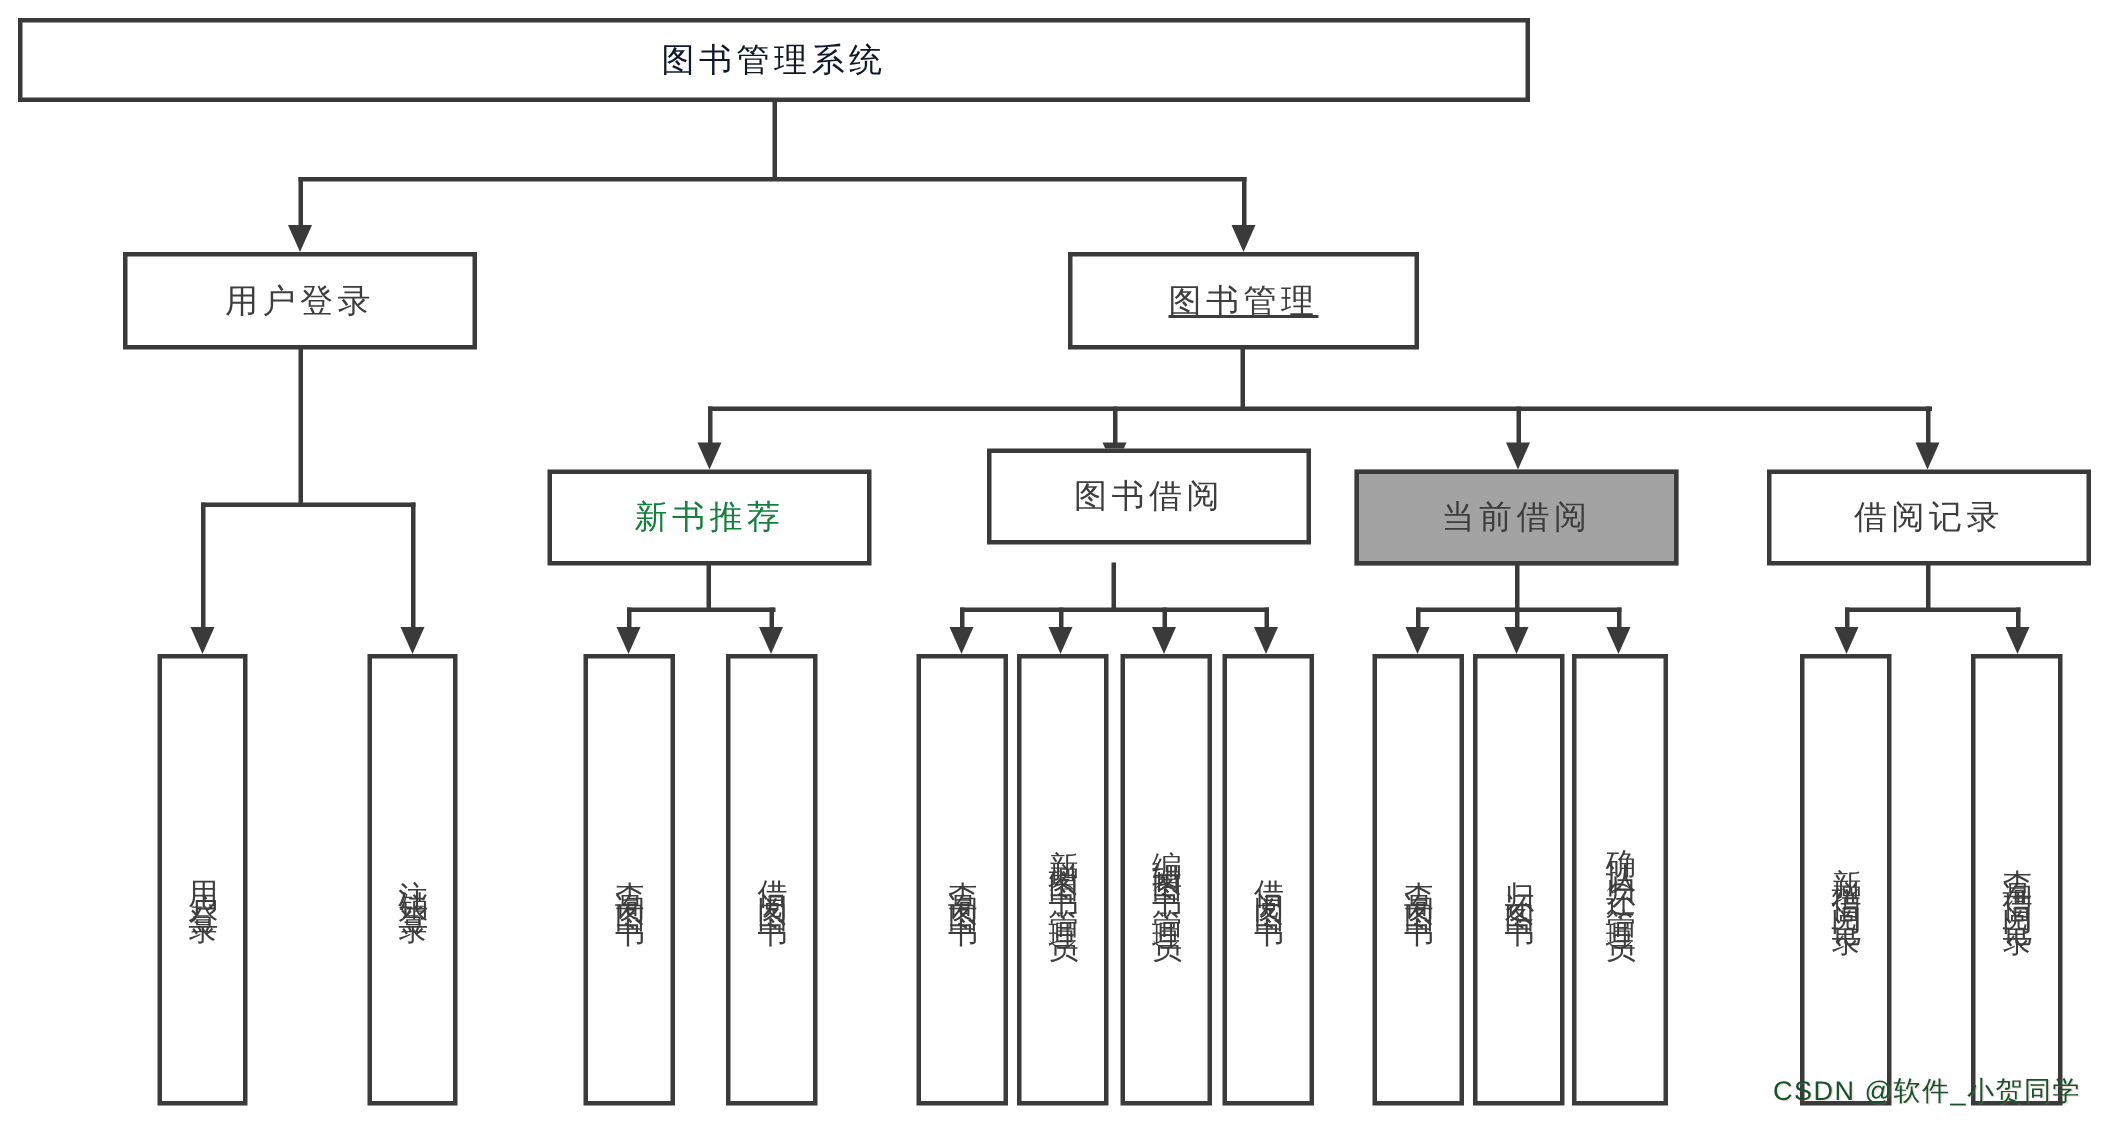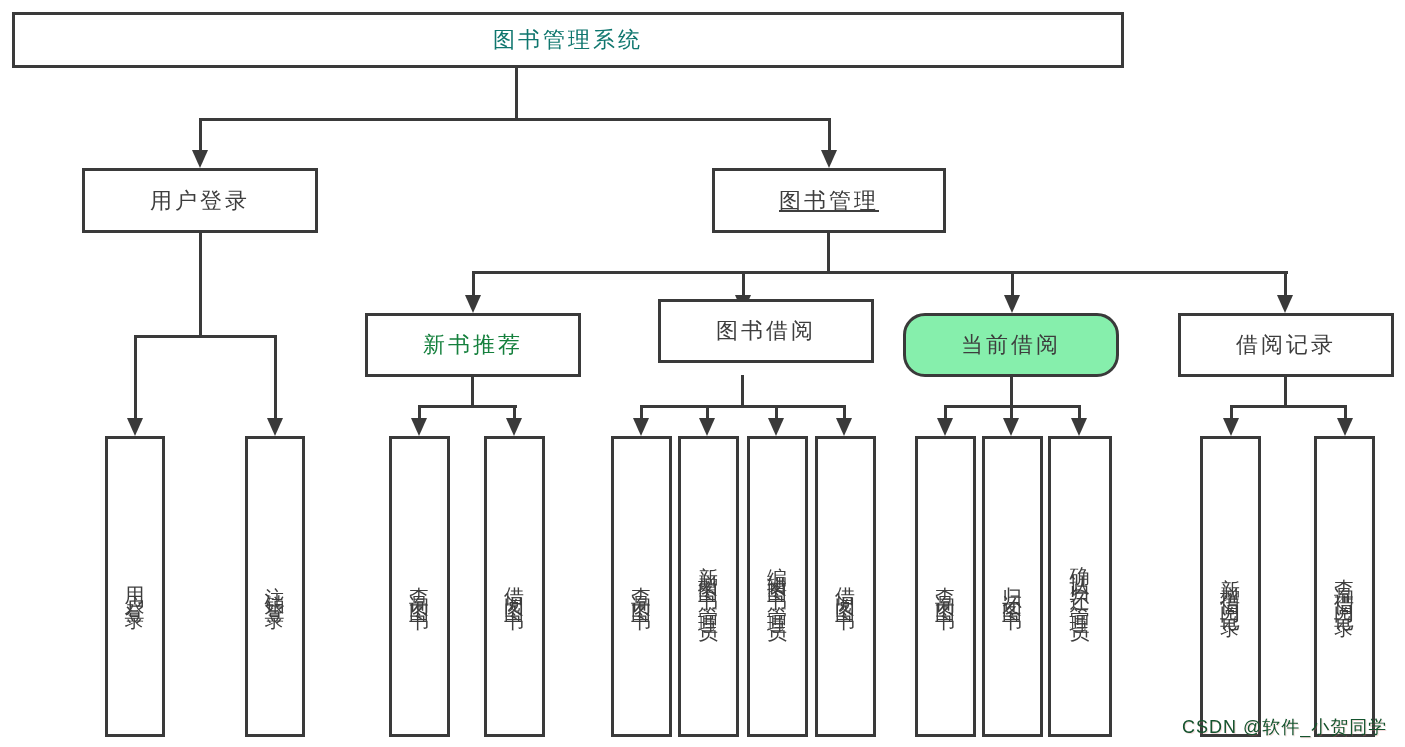--- a/index.html
+++ b/index.html
@@ -46,21 +46,21 @@
     text-shadow:1px 1px 0 rgba(210,120,120,0.25);
     z-index:10;
     white-space:nowrap;
   }
 </style>
 </head>
 <body>
 
 <div id="stage">
 
-  <div class="box hbox" style="left: 12px; top: 12px; width: 1112px; height: 56px; border-color: rgb(58, 58, 58); color: #0f766e; background: rgb(255, 255, 255);">
+  <div class="box hbox" style="left: 12px; top: 12px; width: 1008px; height: 56px; border-color: rgb(58, 58, 58); color: #0f172a; background: rgb(255, 255, 255);">
     <span>图书管理系统</span>
   </div>
 
   <div>
     <div class="vline" style="left: 515px; top: 67px; height: 51px; background: rgb(58, 58, 58);"></div>
     <div class="hline" style="left: 199px; top: 118px; width: 632px; background: rgb(58, 58, 58);"></div>
     <div class="vline" style="left: 199px; top: 118px; height: 34px; background: rgb(58, 58, 58);"></div>
     <div class="arrowhead" style="left: 192px; top: 150px; border-top-color: rgb(58, 58, 58);"></div>
     <div class="vline" style="left: 828px; top: 118px; height: 34px; background: rgb(58, 58, 58);"></div>
     <div class="arrowhead" style="left: 821px; top: 150px; border-top-color: rgb(58, 58, 58);"></div>
@@ -94,21 +94,21 @@
     <div class="vline" style="left: 1284px; top: 271px; height: 26px; background: rgb(58, 58, 58);"></div>
     <div class="arrowhead" style="left: 1277px; top: 295px; border-top-color: rgb(58, 58, 58);"></div>
   </div>
 
   <div class="box hbox" style="left: 365px; top: 313px; width: 216px; height: 64px; border-color: rgb(58, 58, 58); color: #15803d; background: rgb(255, 255, 255);">
     <span>新书推荐</span>
   </div>
   <div class="box hbox" style="left: 635px; top: 299px; width: 216px; height: 64px; border-color: rgb(58, 58, 58); color: rgb(61, 61, 61); background: rgb(255, 255, 255); margin-left: 23px;">
     <span>图书借阅</span>
   </div>
-  <div class="box hbox" style="left: 903px; top: 313px; width: 216px; height: 64px; border-color: rgb(58, 58, 58); color: rgb(61, 61, 61); background: #86efac; border-radius: 22px;">
+  <div class="box hbox" style="left: 903px; top: 313px; width: 216px; height: 64px; border-color: rgb(58, 58, 58); color: rgb(61, 61, 61); background: #a3a3a3;">
     <span>当前借阅</span>
   </div>
   <div class="box hbox" style="left: 1178px; top: 313px; width: 216px; height: 64px; border-color: rgb(58, 58, 58); color: rgb(61, 61, 61); background: rgb(255, 255, 255);">
     <span>借阅记录</span>
   </div>
 
   <div>
     <div class="vline" style="left: 471px; top: 375px; height: 33px; background: rgb(58, 58, 58);"></div>
     <div class="hline" style="left: 418px; top: 405px; width: 99px; background: rgb(58, 58, 58);"></div>
     <div class="vline" style="left: 418px; top: 405px; height: 15px; background: rgb(58, 58, 58);"></div>

